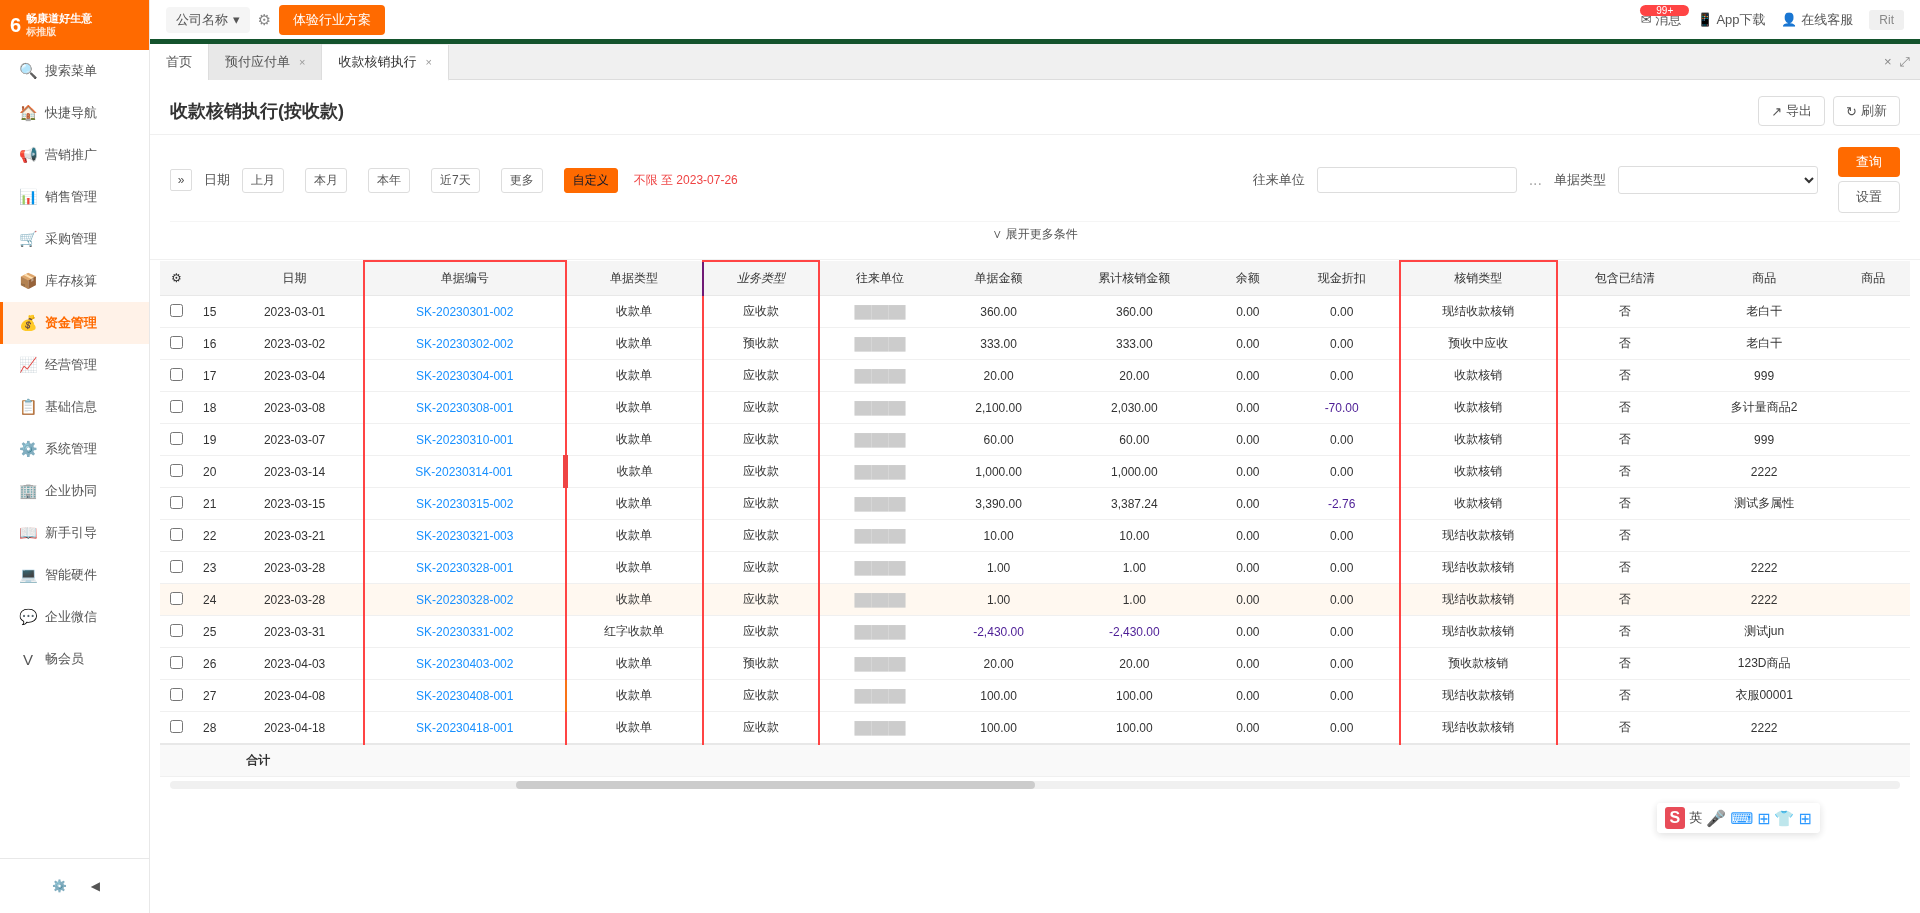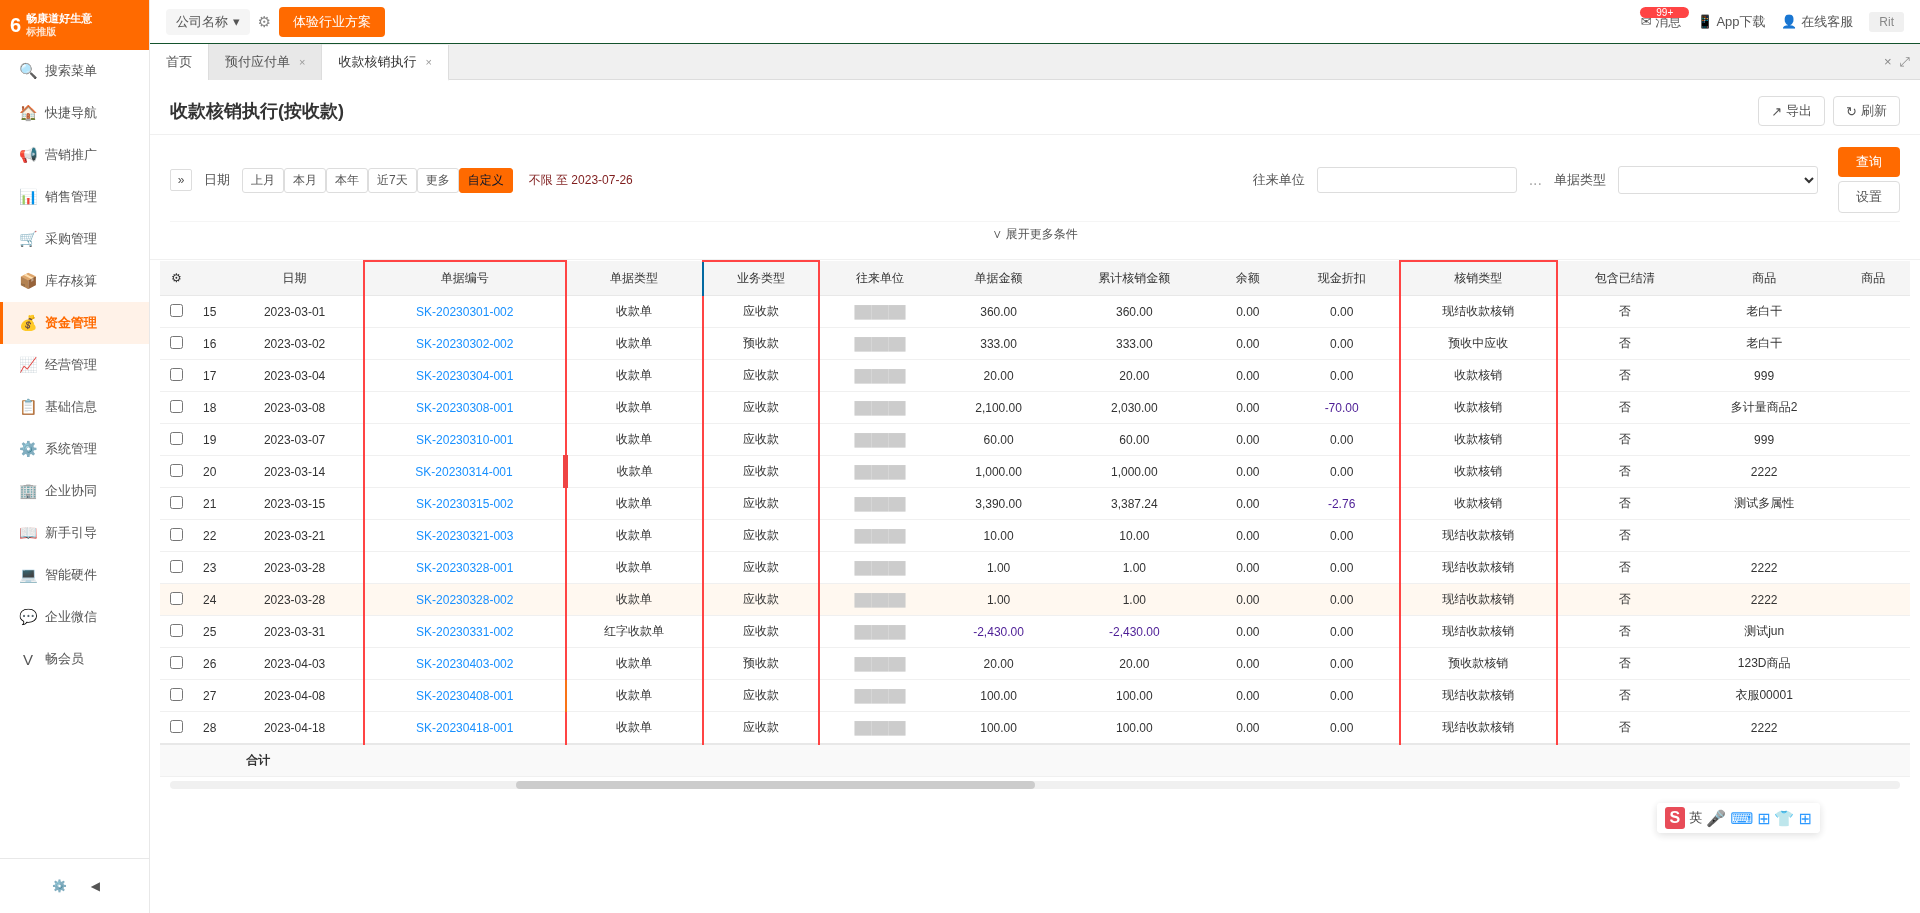--- a/index.html
+++ b/index.html
@@ -13,21 +13,21 @@
     .sidebar-item { display: flex; align-items: center; gap: 8px; padding: 12px 16px; cursor: pointer; color: #555; font-size: 13px; border-left: 3px solid transparent; }
     .sidebar-item.active { background: #fff2e8; color: #ff6a00; border-left-color: #ff6a00; font-weight: bold; }
     .sidebar-item .icon { font-size: 15px; width: 18px; text-align: center; }
     .sidebar-bottom { margin-top: auto; border-top: 1px solid #e8e8e8; padding: 8px 0; }
     .sidebar-bottom .sidebar-item { font-size: 12px; }
 
     
     .main { flex: 1; display: flex; flex-direction: column; overflow: hidden; }
 
     
-    .topbar { height: 44px; background: #fff; border-bottom: 1px solid #14532d; display: flex; align-items: center; padding: 0 16px; gap: 12px; }
+    .topbar { height: 44px; background: #fff; border-bottom: 5px solid #14532d; display: flex; align-items: center; padding: 0 16px; gap: 12px; }
     .topbar-left { display: flex; align-items: center; gap: 8px; flex: 1; }
     .topbar-company { color: #555; font-size: 13px; background: #f5f5f5; padding: 4px 10px; border-radius: 4px; display: flex; align-items: center; gap: 5px; cursor: pointer; }
     .topbar-gear { color: #888; cursor: pointer; font-size: 15px; }
     .topbar-btn { background: #ff6a00; color: #fff; border: none; border-radius: 4px; padding: 6px 14px; font-size: 13px; cursor: pointer; }
     .topbar-right { display: flex; align-items: center; gap: 16px; color: #555; font-size: 13px; }
     .topbar-badge { position: relative; }
     .topbar-badge .badge { position: absolute; top: -6px; right: -8px; background: #ff4444; color: #fff; border-radius: 8px; font-size: 10px; padding: 0 16px; min-width: 16px; text-align: center; }
 
     
     .tabs { height: 36px; background: #f0f0f0; display: flex; align-items: center; border-bottom: 1px solid #ddd; padding-left: 0; }
@@ -42,24 +42,24 @@
     
     .page-header { padding: 16px 20px 8px; display: flex; align-items: center; justify-content: space-between; border-bottom: 1px solid #f0f0f0; }
     .page-title { font-size: 18px; font-weight: bold; color: #333; }
     .page-actions { display: flex; gap: 8px; }
     .page-action-btn { display: flex; align-items: center; gap: 4px; padding: 5px 12px; border: 1px solid #ddd; border-radius: 4px; background: #fff; cursor: pointer; color: #555; font-size: 13px; }
 
     
     .filter-bar { padding: 12px 20px; background: #fff; border-bottom: 1px solid #f0f0f0; }
     .filter-row { display: flex; align-items: center; gap: 12px; flex-wrap: wrap; margin-bottom: 8px; }
     .filter-label { color: #555; font-size: 13px; white-space: nowrap; }
-    .filter-date-btns { display: flex; gap: 0; align-items: center; }
+    .filter-date-btns { display: flex; gap: 21px; align-items: center; }
     .filter-date-btn { padding: 3px 8px; border: 1px solid #ddd; border-radius: 3px; background: #fff; cursor: pointer; font-size: 12px; color: #555; }
     .filter-date-btn.custom { background: #ff6a00; color: #0f172a; border-color: #ff6a00; }
-    .filter-date-range { font-size: 12px; color: #7f1d1d; margin-left: 4px; }
+    .filter-date-range { font-size: 12px; color: #ef4444; margin-left: 4px; }
     .filter-input { border: 1px solid #ddd; border-radius: 3px; padding: 5px 10px; font-size: 12px; width: 180px; color: #333; }
     .filter-select { border: 1px solid #ddd; border-radius: 3px; padding: 5px 10px; font-size: 12px; width: 160px; color: #333; background: #fff; }
     .filter-dots { color: #aaa; font-size: 16px; }
     .query-btn { background: #ff6a00; color: #fff; border: none; border-radius: 4px; padding: 6px 18px; font-size: 13px; cursor: pointer; }
     .setting-btn { background: #fff; color: #555; border: 1px solid #ddd; border-radius: 4px; padding: 6px 12px; font-size: 13px; cursor: pointer; }
     .expand-bar { text-align: center; padding: 4px; color: #555; font-size: 12px; cursor: pointer; border-top: 1px solid #f5f5f5; }
 
     
     .table-wrap { overflow-x: auto; padding: 0 10px; }
     table { width: 100%; border-collapse: collapse; font-size: 12px; }
@@ -269,21 +269,21 @@
 
     <div class="table-wrap">
       <table>
         <thead>
           <tr>
             <th style="width:30px;">⚙</th>
             <th style="width:30px;"></th>
             <th>日期</th>
             <th style="border-left:2px solid #ff4444;border-right:2px solid #ff4444;border-top:2px solid #ff4444;">单据编号</th>
             <th>单据类型</th>
-            <th style="border-left:2px solid #0369a1;border-right:2px solid #ff4444;border-top:2px solid #ff4444;">业务类型</th>
+            <th style="border-left:2px solid #701a75;border-right:2px solid #ff4444;border-top:2px solid #ff4444;font-style:italic;">业务类型</th>
             <th>往来单位</th>
             <th>单据金额</th>
             <th>累计核销金额</th>
             <th>余额</th>
             <th>现金折扣</th>
             <th style="border-left:2px solid #ff4444;border-right:2px solid #ff4444;border-top:2px solid #ff4444;">核销类型</th>
             <th>包含已结清</th>
             <th>商品</th>
             <th>商品</th>
           </tr>

